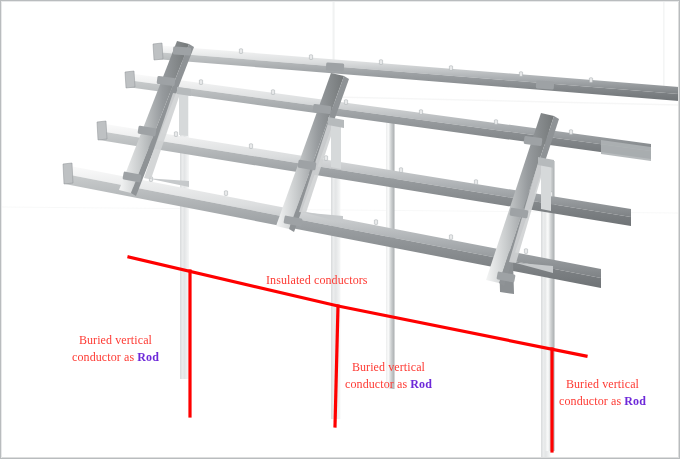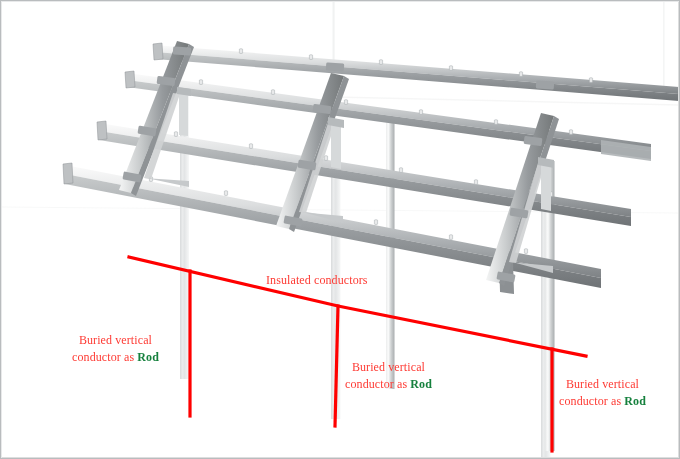--- a/index.html
+++ b/index.html
@@ -22,21 +22,21 @@
   svg{display:block;}
   .ann-text{
     position:absolute;
     font-family:Liberation Serif, serif;
     font-size:12px;
     line-height:17px;
     color:#fe3a33;
     white-space:nowrap;
     letter-spacing:0.1px;
   }
-  .ann-text b{color:#15803d;font-weight:bold;}
+  .ann-text b{color:#6d28d9;font-weight:bold;}
   #lbl-insulated{left:265px;top:271px;}
   #lbl-rod-1{left:71px;top:331px;text-align:center;}
   #lbl-rod-2{left:344px;top:358px;text-align:center;}
   #lbl-rod-3{left:558px;top:375px;text-align:center;}
 </style>
 </head>
 <body>
 
 <div id="page">
 

